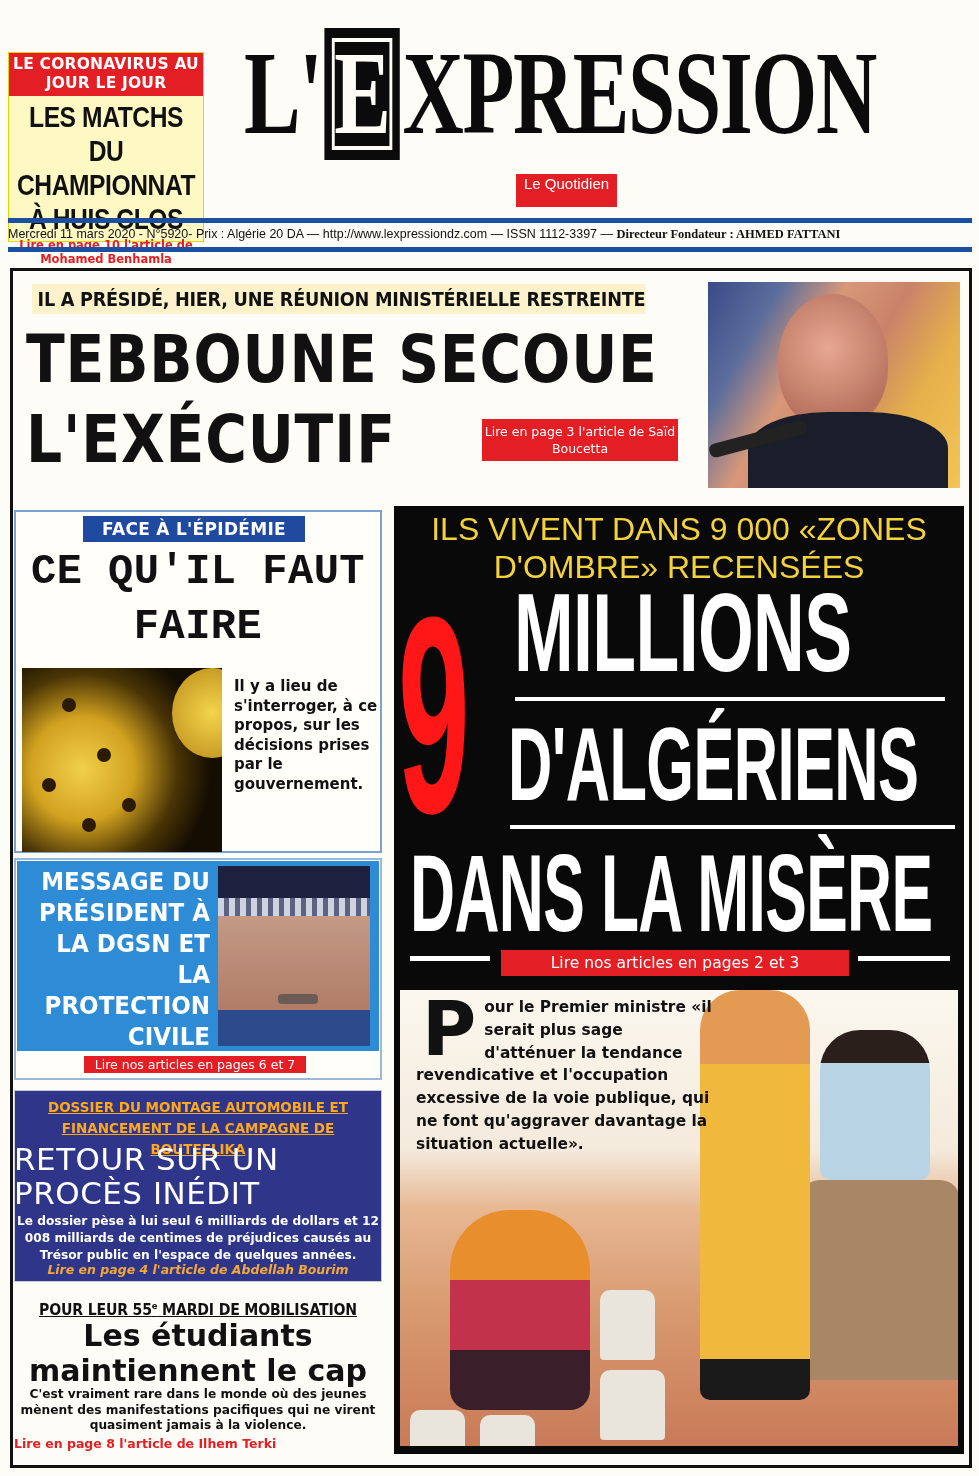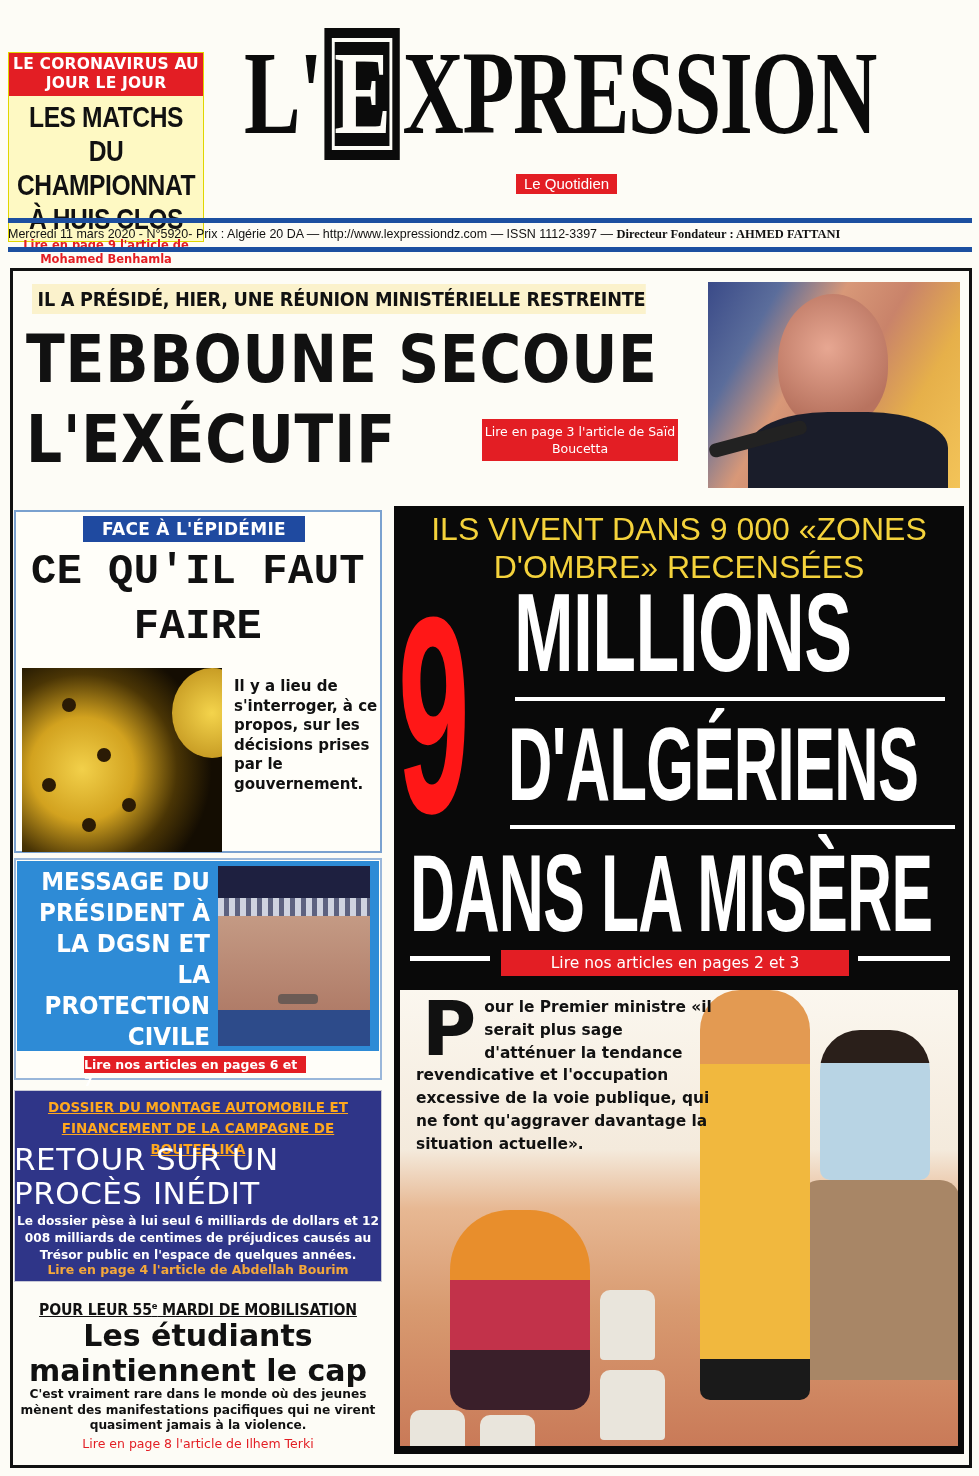--- a/index.html
+++ b/index.html
@@ -10,21 +10,21 @@
   
   #promo { left: 8px; top: 4px; width: 196px; height: 190px; background: #fef9c3; border: 1px solid #e0d600; margin-top: 48px; }
   #promo .kicker { background: #e31e24; color: #fff; font-weight: bold; font-size: 15.5px; line-height: 19px; text-align: center; padding: 2px 0 3px; letter-spacing: 0.2px; }
   #promo .head { font-family: "Liberation Sans", sans-serif; font-weight: bold; font-size: 30px; line-height: 34px; text-align: center; color: #111; transform: scaleX(0.82); transform-origin: center; margin: 4px -18px 2px; letter-spacing: -0.5px; }
   #promo .ref { color: #e31e24; font-size: 11.5px; font-weight: bold; text-align: center; line-height: 14px; }
 
   
   #masthead { left: 244px; top: 10px; width: 730px; height: 160px; }
   #masthead .title { position: absolute; left: 0; top: 18px; font-family: "Liberation Serif", serif; font-weight: bold; font-size: 118px; line-height: 130px; letter-spacing: -2px; transform: scaleX(0.72); transform-origin: left top; white-space: nowrap; color: #0b0b0b; }
   #masthead .boxE { display: inline-block; background: #0b0b0b; color: #fdfcf6; padding: 0 8px; margin: 0 4px; border: 6px solid #0b0b0b; outline: 4px solid #fdfcf6; outline-offset: -14px; line-height: 120px; }
-  #masthead .tag { position: absolute; left: 272px; top: 164px; background: #e31e24; color: #fff; font-family: "Liberation Sans", sans-serif; font-size: 15px; padding: 1px 8px 2px; }
+  #masthead .tag { position: absolute; left: 272px; top: 164px; background: #e31e24; color: #fff; font-family: "Liberation Sans", sans-serif; font-size: 15px; padding: 1px 8px 15px; }
 
   
   .bluerule { left: 8px; width: 964px; height: 5px; background: #1c4fa0; }
   #infobar { left: 8px; top: 226px; width: 964px; font-family: "Liberation Sans", sans-serif; font-size: 13px; white-space: nowrap; transform: scaleX(0.96); transform-origin: left; }
   #infobar b { font-family: "Liberation Serif", serif; font-weight: bold; }
 
   
   #frame { left: 10px; top: 268px; width: 962px; height: 1200px; border: 3px solid #111; }
 
   
@@ -47,35 +47,35 @@
   #virus .dot { position: absolute; width: 14px; height: 14px; border-radius: 50%; background: #2b1b05; }
   #covid-body { left: 234px; top: 677px; width: 150px; font-family: "DejaVu Sans", sans-serif; font-weight: bold; font-size: 15px; line-height: 19.6px; }
 
   
   #dgsn { left: 14px; top: 858px; width: 368px; height: 222px; border: 2px solid #9ab7da; background: #fffef9; }
   #dgsn-blue { left: 17px; top: 861px; width: 362px; height: 190px; background: #2e8bd6; }
   #dgsn-text { left: 20px; top: 866px; width: 190px; text-align: right; color: #fff; font-weight: bold; font-size: 25px; line-height: 31px; transform: scaleX(0.92); transform-origin: right; }
   #dgsn-photo { left: 218px; top: 866px; width: 152px; height: 180px; background: linear-gradient(180deg, #1e2040 0 28%, #c49a84 28%, #b07c68 80%, #2d4b8a 80%); overflow: hidden; }
   #dgsn-photo .band { position: absolute; left: 0; top: 32px; width: 152px; height: 18px; background: repeating-linear-gradient(90deg, #cfd3e0 0 6px, #5d6280 6px 11px); }
   #dgsn-photo .mou { position: absolute; left: 60px; top: 128px; width: 40px; height: 10px; background: #6b5b55; border-radius: 4px; }
-  #dgsn-ref { left: 84px; top: 1056px; width: 222px; height: 17px; background: #e31e24; color: #fff; font-size: 12.5px; line-height: 17px; text-align: left; font-weight: bold; }
+  #dgsn-ref { left: 84px; top: 1056px; width: 222px; height: 17px; background: #e31e24; color: #fff; font-size: 12.5px; line-height: 17px; text-align: center; }
 
   
   #proces { left: 14px; top: 1090px; width: 368px; height: 192px; background: #2f3588; border: 1px solid #c7c8d6; }
   #proces-kicker { left: 14px; top: 1097px; width: 368px; text-align: center; color: #ffa81e; font-weight: bold; font-size: 14.5px; line-height: 21px; text-decoration: underline; transform: scaleX(0.93); transform-origin: center; }
   #proces-head { left: 14px; top: 1142px; width: 368px; text-align: left; color: #fff; font-size: 31px; line-height: 34px; letter-spacing: 0.5px; }
   #proces-body { left: 14px; top: 1213px; width: 368px; text-align: center; color: #fff; font-size: 12.2px; line-height: 17px; font-weight: bold; }
-  #proces-ref { left: 14px; top: 1262px; width: 368px; text-align: center; color: #f4a83b; font-size: 12.5px; line-height: 16px; font-weight: bold; }
+  #proces-ref { left: 14px; top: 1262px; width: 368px; text-align: center; color: #f4a83b; font-size: 12.5px; line-height: 16px; font-weight: bold; font-style: italic; }
 
   
   #etu-kicker { left: 14px; top: 1296px; width: 368px; text-align: center; font-weight: bold; font-size: 15px; line-height: 20px; text-decoration: underline; letter-spacing: -0.2px; transform: scaleX(0.94); }
   #etu-kicker sup { font-size: 9px; }
   #etu-head { left: 14px; top: 1318px; width: 368px; text-align: center; font-weight: bold; font-size: 30px; line-height: 35px; }
   #etu-body { left: 14px; top: 1387px; width: 368px; text-align: center; font-weight: bold; font-size: 12.2px; line-height: 15.5px; }
-  #etu-ref { left: 14px; top: 1436px; width: 368px; text-align: center; color: #e31e24; font-weight: normal; font-size: 12.5px; line-height: 16px; }
+  #etu-ref { left: 14px; top: 1436px; width: 368px; text-align: left; color: #e31e24; font-weight: bold; font-size: 12.5px; line-height: 16px; }
 
   
   #misere { left: 394px; top: 506px; width: 570px; height: 478px; background: #090909; }
   #misere-kicker { left: 394px; top: 510px; width: 570px; text-align: center; color: #f4d23b; font-family: "Liberation Sans", sans-serif; font-size: 32px; line-height: 38px; }
   #nine { left: 398px; top: 590px; font-family: "Liberation Sans", sans-serif; font-weight: bold; color: #ff1717; font-size: 280px; line-height: 250px; transform: scaleX(0.46); transform-origin: left top; }
   #millions { left: 514px; top: 578px; font-family: "Liberation Sans", sans-serif; font-weight: bold; color: #fff; font-size: 112px; line-height: 110px; transform: scaleX(0.64); transform-origin: left top; white-space: nowrap; letter-spacing: -1px; }
   #rule1 { left: 515px; top: 697px; width: 430px; height: 4px; background: #fff; }
   #algeriens { left: 508px; top: 712px; font-family: "Liberation Sans", sans-serif; font-weight: bold; color: #fff; font-size: 104px; line-height: 104px; transform: scaleX(0.59); transform-origin: left top; white-space: nowrap; letter-spacing: -1px; }
   #rule2 { left: 510px; top: 825px; width: 445px; height: 4px; background: #fff; }
   #dans { left: 410px; top: 838px; font-family: "Liberation Sans", sans-serif; font-weight: bold; color: #fff; font-size: 110px; line-height: 110px; transform: scaleX(0.566); transform-origin: left top; white-space: nowrap; letter-spacing: -1px; }
@@ -93,21 +93,21 @@
   #photo .jerry { position: absolute; width: 55px; height: 70px; background: #e9e5dc; border-radius: 10px 10px 4px 4px; }
   #photo-text { left: 416px; top: 996px; width: 300px; font-family: "DejaVu Sans", sans-serif; font-weight: bold; font-size: 15.4px; line-height: 22.8px; }
   #photo-text .drop { float: left; font-size: 74px; line-height: 62px; margin: 2px 8px 0 6px; font-weight: bold; }
 </style>
 </head>
 <body>
 
 <div id="promo" class="abs">
   <div class="kicker">LE CORONAVIRUS AU JOUR LE JOUR</div>
   <div class="head">LES MATCHS DU CHAMPIONNAT À HUIS CLOS</div>
-  <div class="ref">Lire en page 9 l'article de Mohamed Benhamla</div>
+  <div class="ref">Lire en page 10 l'article de Mohamed Benhamla</div>
 </div>
 
 <div id="masthead" class="abs">
   <div class="title"><span>L'</span><span class="boxE">E</span><span>XPRESSION</span></div>
   <div class="tag">Le Quotidien</div>
 </div>
 
 <div class="abs bluerule" style="top:218px"></div>
 <div id="infobar" class="abs"><span>Mercredi 11 mars 2020 - N°5920- Prix : Algérie 20 DA — http://www.lexpressiondz.com — ISSN 1112-3397 — </span><b>Directeur Fondateur : AHMED FATTANI</b></div>
 <div class="abs bluerule" style="top:247px"></div>

